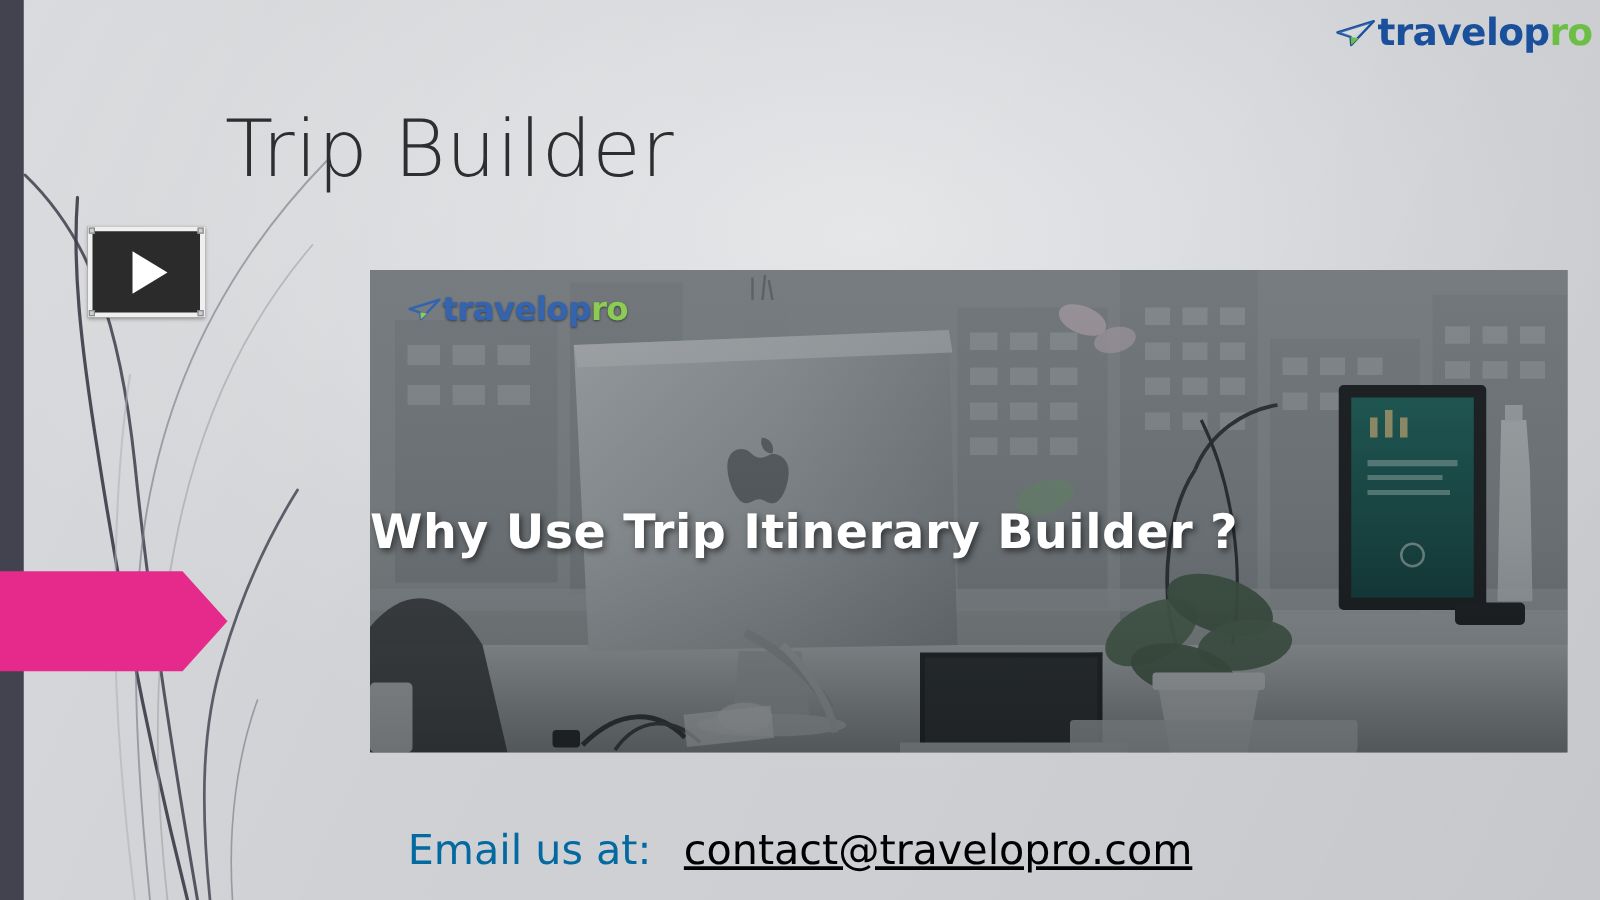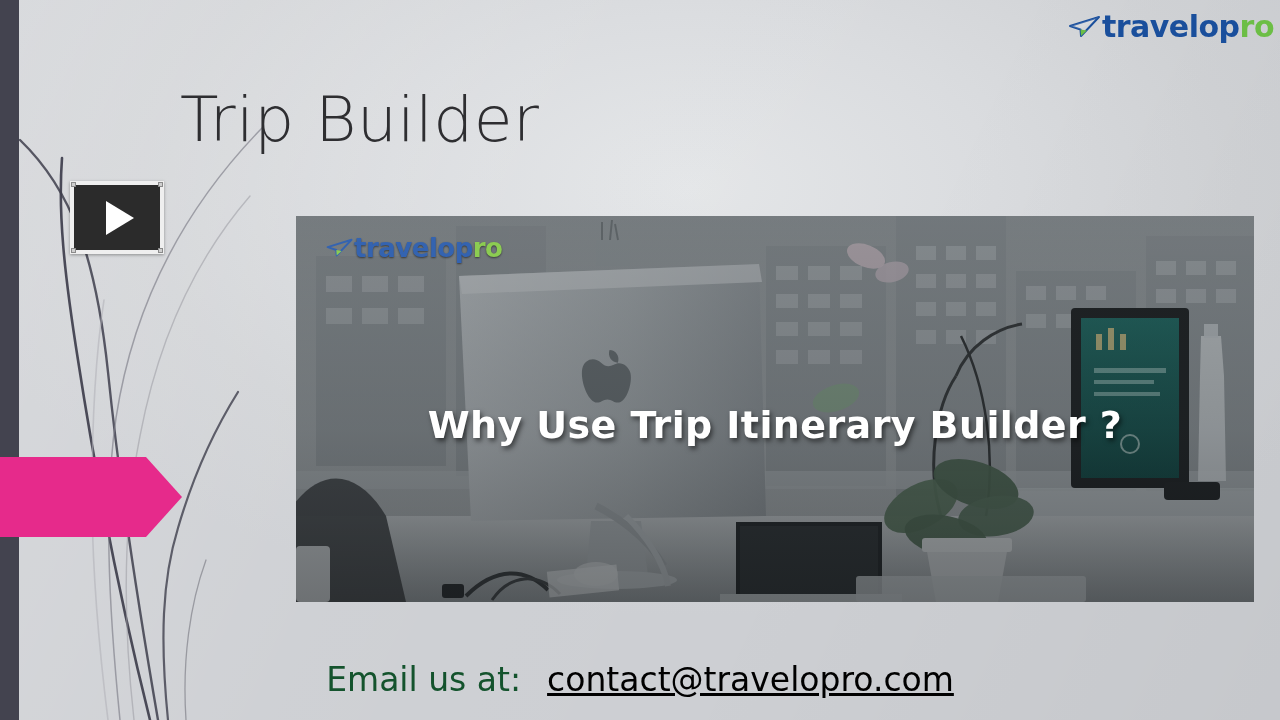--- a/index.html
+++ b/index.html
@@ -154,41 +154,41 @@
     align-items: center;
     white-space: nowrap;
   }
   .media-logo .logo-blue { color: #2f62b5; }
   .media-logo .logo-green { color: #8fd44f; }
   .media-caption {
     position: absolute;
     left: 0;
     right: 0;
     top: 187px;
-    text-align: center;
+    text-align: left;
     font-family: "DejaVu Sans", sans-serif;
     font-weight: bold;
     font-size: 38px;
     color: #ffffff;
     letter-spacing: 0.4px;
     text-shadow: 2px 3px 5px rgba(0,0,0,0.55);
   }
   
   .footer {
     position: absolute;
     left: 0;
     right: 0;
     top: 660px;
     text-align: center;
     font-family: "DejaVu Sans", sans-serif;
     font-size: 33px;
     color: #e02020;
     white-space: nowrap;
   }
-  .footer .lbl { color: #14532d; }
+  .footer .lbl { color: #0369a1; }
   .footer .mail {
     color: #000000;
     text-decoration: underline;
     margin-left: 26px;
     margin-top: 40px;
   }
 </style>
 </head>
 <body>
 

